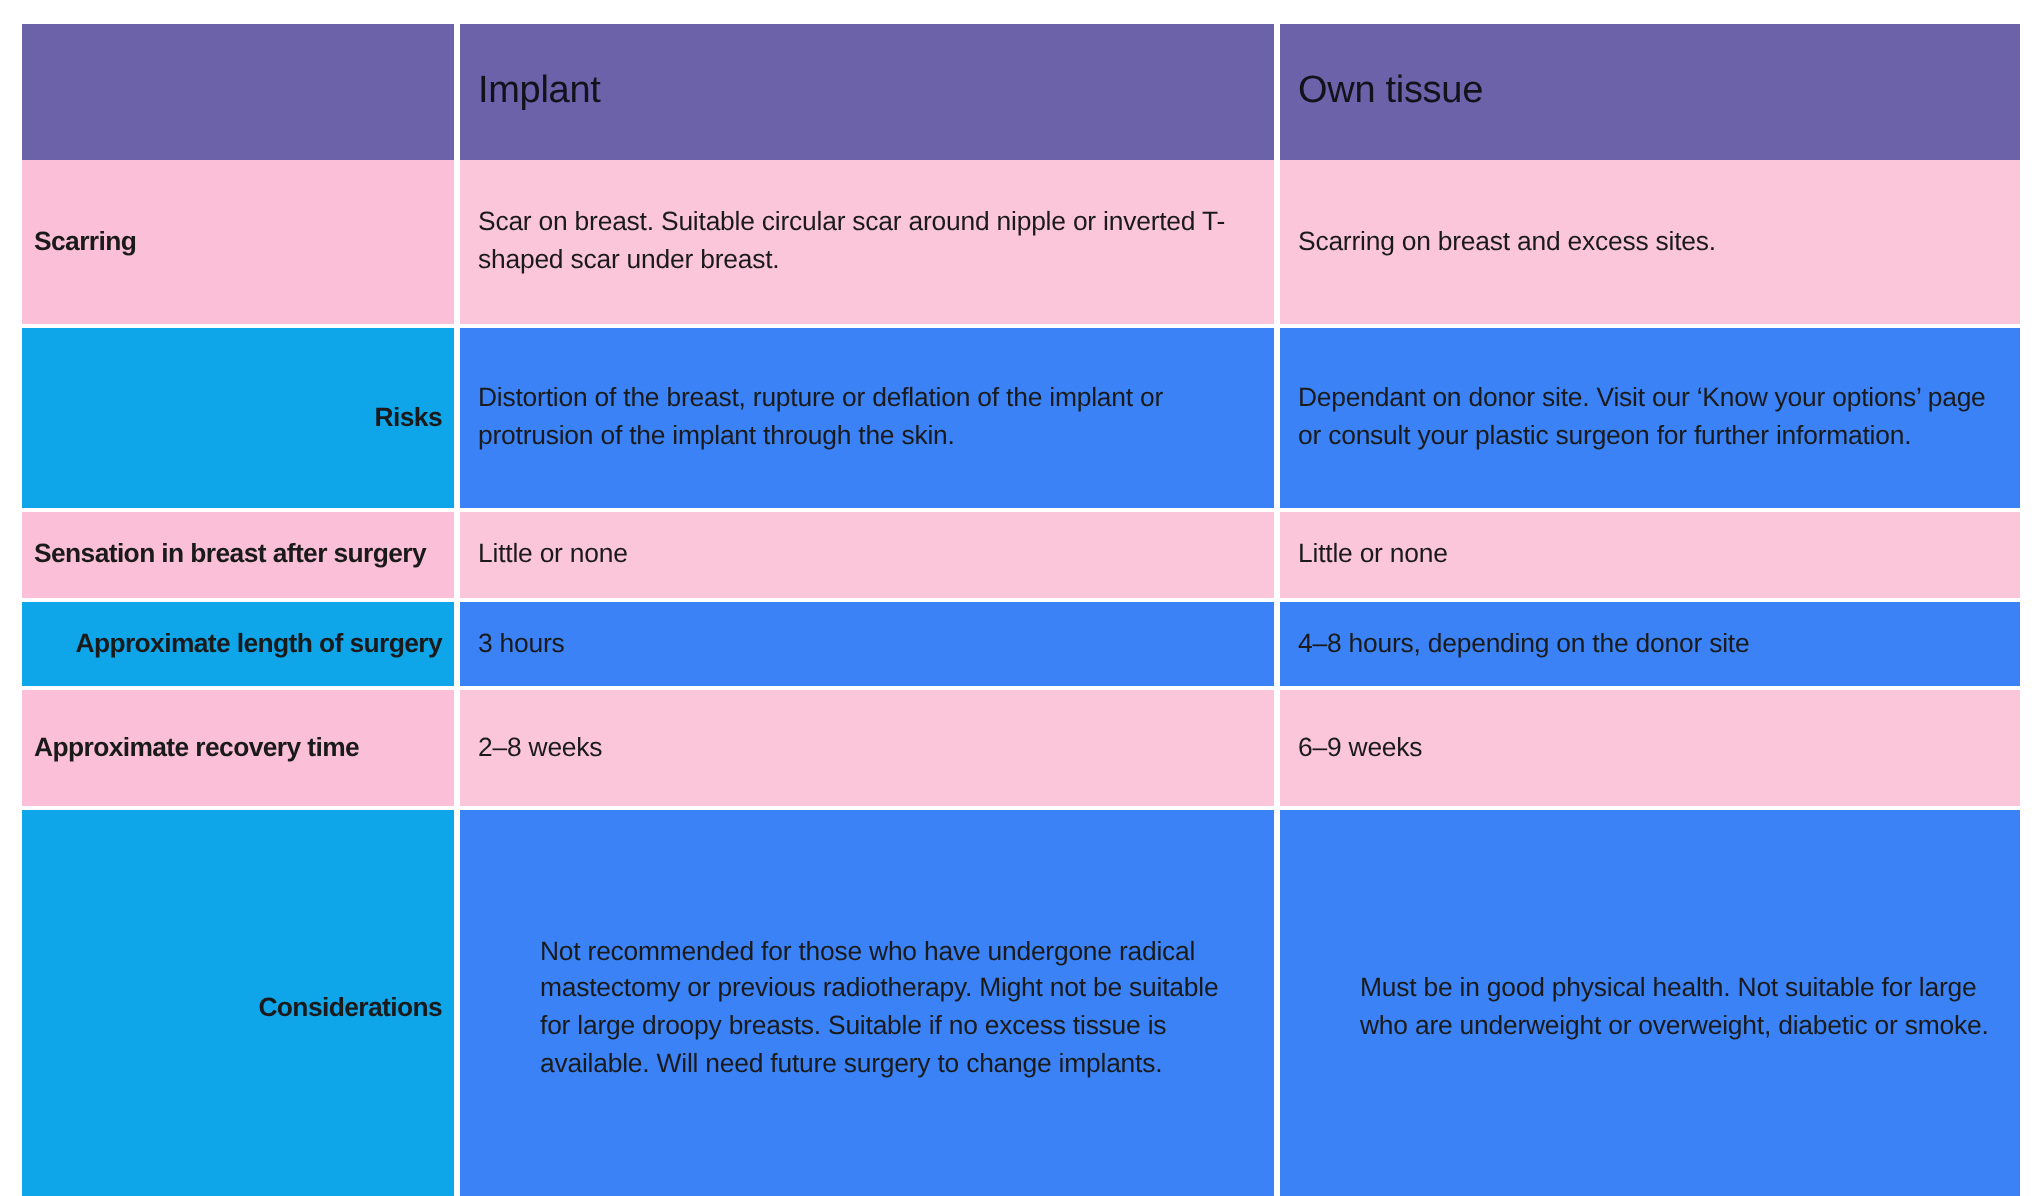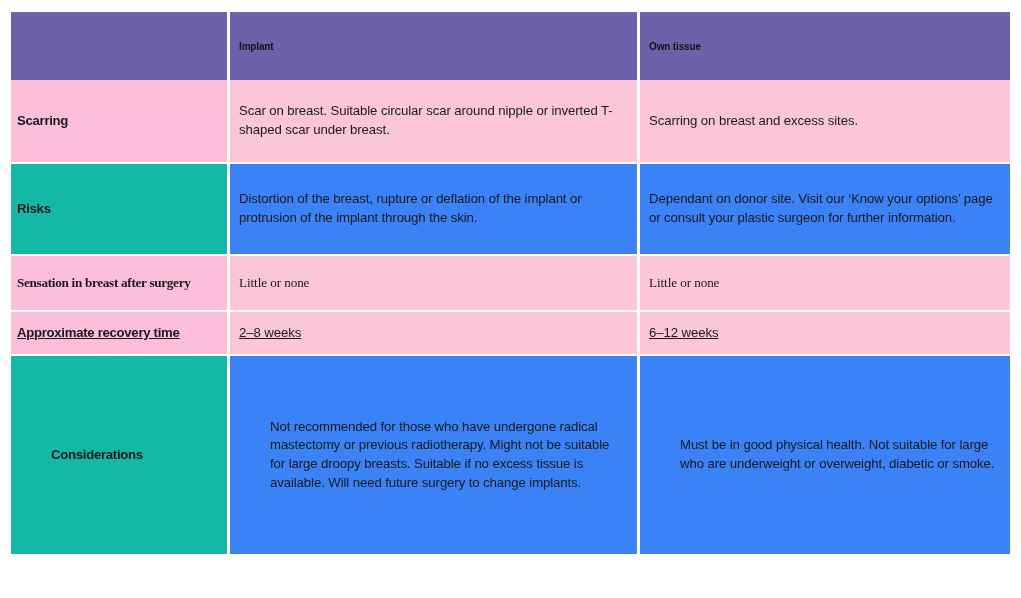--- a/index.html
+++ b/index.html
@@ -34,22 +34,22 @@
   }
 
   .comparison-table col.col-label  { width: 219px; }
   .comparison-table col.col-first  { width: 410px; }
   .comparison-table col.col-second { width: 370px; }
 
   
   thead th {
     background: #6b62aa;
     color: #12121a;
-    font-weight: bold;
-    font-size: 10px;
+    font-weight: normal;
+    font-size: 19px;
     text-align: left;
     vertical-align: middle;
     padding: 0 0 0 9px;
     height: 68px;
     border-right: 3px solid #ffffff;
     box-sizing: border-box;
     letter-spacing: -0.15px;
   }
   thead th.header-blank {
     padding: 0;
@@ -84,28 +84,28 @@
     padding-left: 6px;
     padding-right: 6px;
     letter-spacing: -0.3px;
   }
 
   
   tr.band-dark  td { background: #fbc5da; }
   tr.band-light td { background: #3b82f6; }
 
   tr.band-dark  td.row-label { background: #fbc0d7; }
-  tr.band-light td.row-label { background: #14b8a6; }
+  tr.band-light td.row-label { background: #0ea5e9; text-align: right; }
 
   
   tr.row-scarring       td { height: 84px; }
   tr.row-risks          td { height: 92px; }
-  tr.row-sensation      td { height: 56px; font-family: Liberation Serif, serif; }
+  tr.row-sensation      td { height: 45px; }
   tr.row-length         td { height: 44px; }
-  tr.row-recovery       td { height: 44px; text-decoration: underline; }
+  tr.row-recovery       td { height: 60px; }
   tr.row-considerations td { height: 198px; padding-left: 40px; }
 </style>
 </head>
 <body>
 
 <div id="page">
 
   <table class="comparison-table">
     <colgroup>
       <col class="col-label">
@@ -134,25 +134,30 @@
         <td>Distortion of the breast, rupture or deflation of the implant or protrusion of the implant through the skin.</td>
         <td>Dependant on donor site. Visit our ‘Know your options’ page or consult your plastic surgeon for further information.</td>
       </tr>
 
       <tr class="band-dark row-sensation">
         <td class="row-label">Sensation in breast after surgery</td>
         <td>Little or none</td>
         <td>Little or none</td>
       </tr>
 
+      <tr class="band-light row-length">
+        <td class="row-label">Approximate length of surgery</td>
+        <td>3 hours</td>
+        <td>4–8 hours, depending on the donor site</td>
+      </tr>
 
       <tr class="band-dark row-recovery">
         <td class="row-label">Approximate recovery time</td>
         <td>2–8 weeks</td>
-        <td>6–12 weeks</td>
+        <td>6–9 weeks</td>
       </tr>
 
       <tr class="band-light row-considerations">
         <td class="row-label">Considerations</td>
         <td>Not recommended for those who have undergone radical mastectomy or previous radiotherapy. Might not be suitable for large droopy breasts. Suitable if no excess tissue is available. Will need future surgery to change implants.</td>
         <td>Must be in good physical health. Not suitable for large who are underweight or overweight, diabetic or smoke.</td>
       </tr>
 
     </tbody>
   </table>

